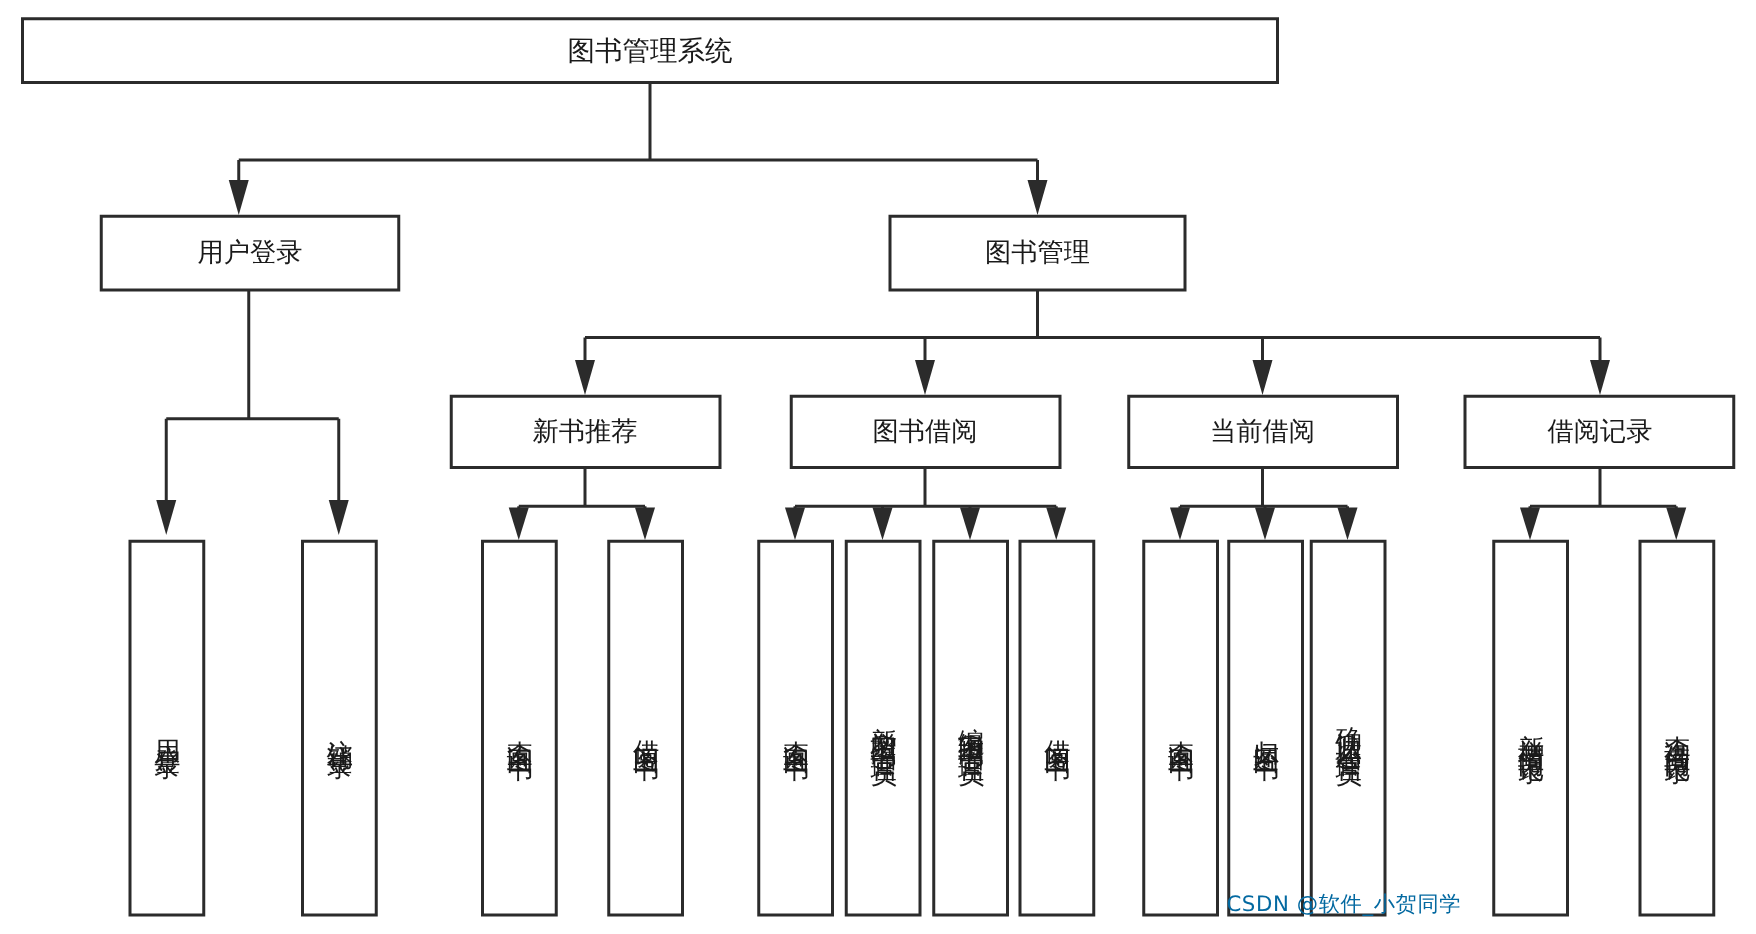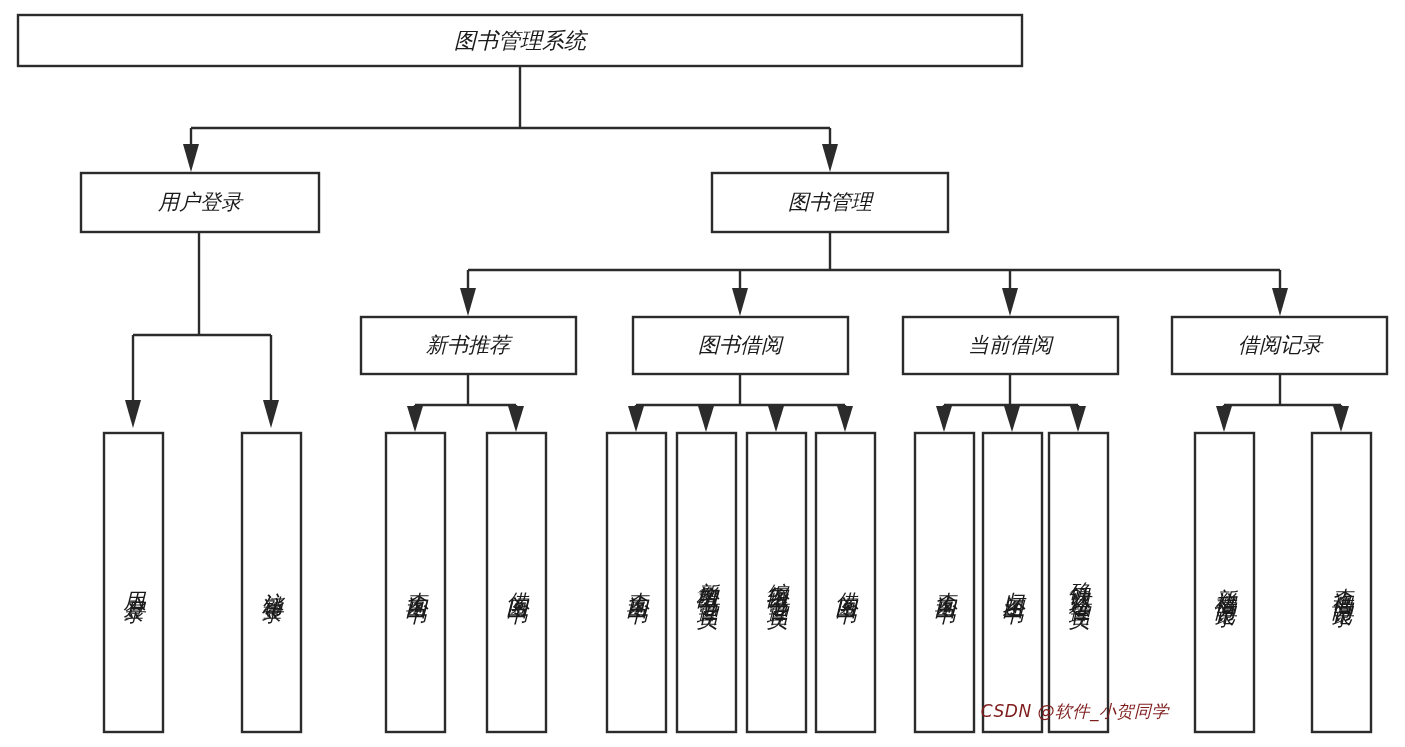--- a/index.html
+++ b/index.html
@@ -10,21 +10,20 @@
   body {
     width: 1405px;
     height: 747px;
     font-family: "DejaVu Sans", "Liberation Sans", sans-serif;
     overflow: hidden;
   }
   #diagram-root {
     position: relative;
     width: 1181px;
     height: 747px;
-    font-style: italic;
   }
   svg#tree-svg {
     position: absolute;
     top: 0;
     left: 0;
     width: 1405px;
     height: 747px;
     display: block;
   }
   .node-rect {
@@ -70,24 +69,24 @@
     font-size: 21px;
     line-height: 1.18;
     letter-spacing: 4px;
     color: #1a1a1a;
     white-space: nowrap;
     text-align: center;
   }
   #watermark {
     position: absolute;
     right: 12px;
-    bottom: 24px;
+    bottom: 12px;
     font-family: "DejaVu Sans", "Liberation Sans", sans-serif;
     font-size: 17px;
-    color: #7f1d1d;
+    color: #0369a1;
     letter-spacing: 0.5px;
     white-space: nowrap;
   }
 </style>
 </head>
 <body>
 
 <div id="diagram-root">
 
   <svg id="tree-svg" viewBox="0 0 1405 747">

